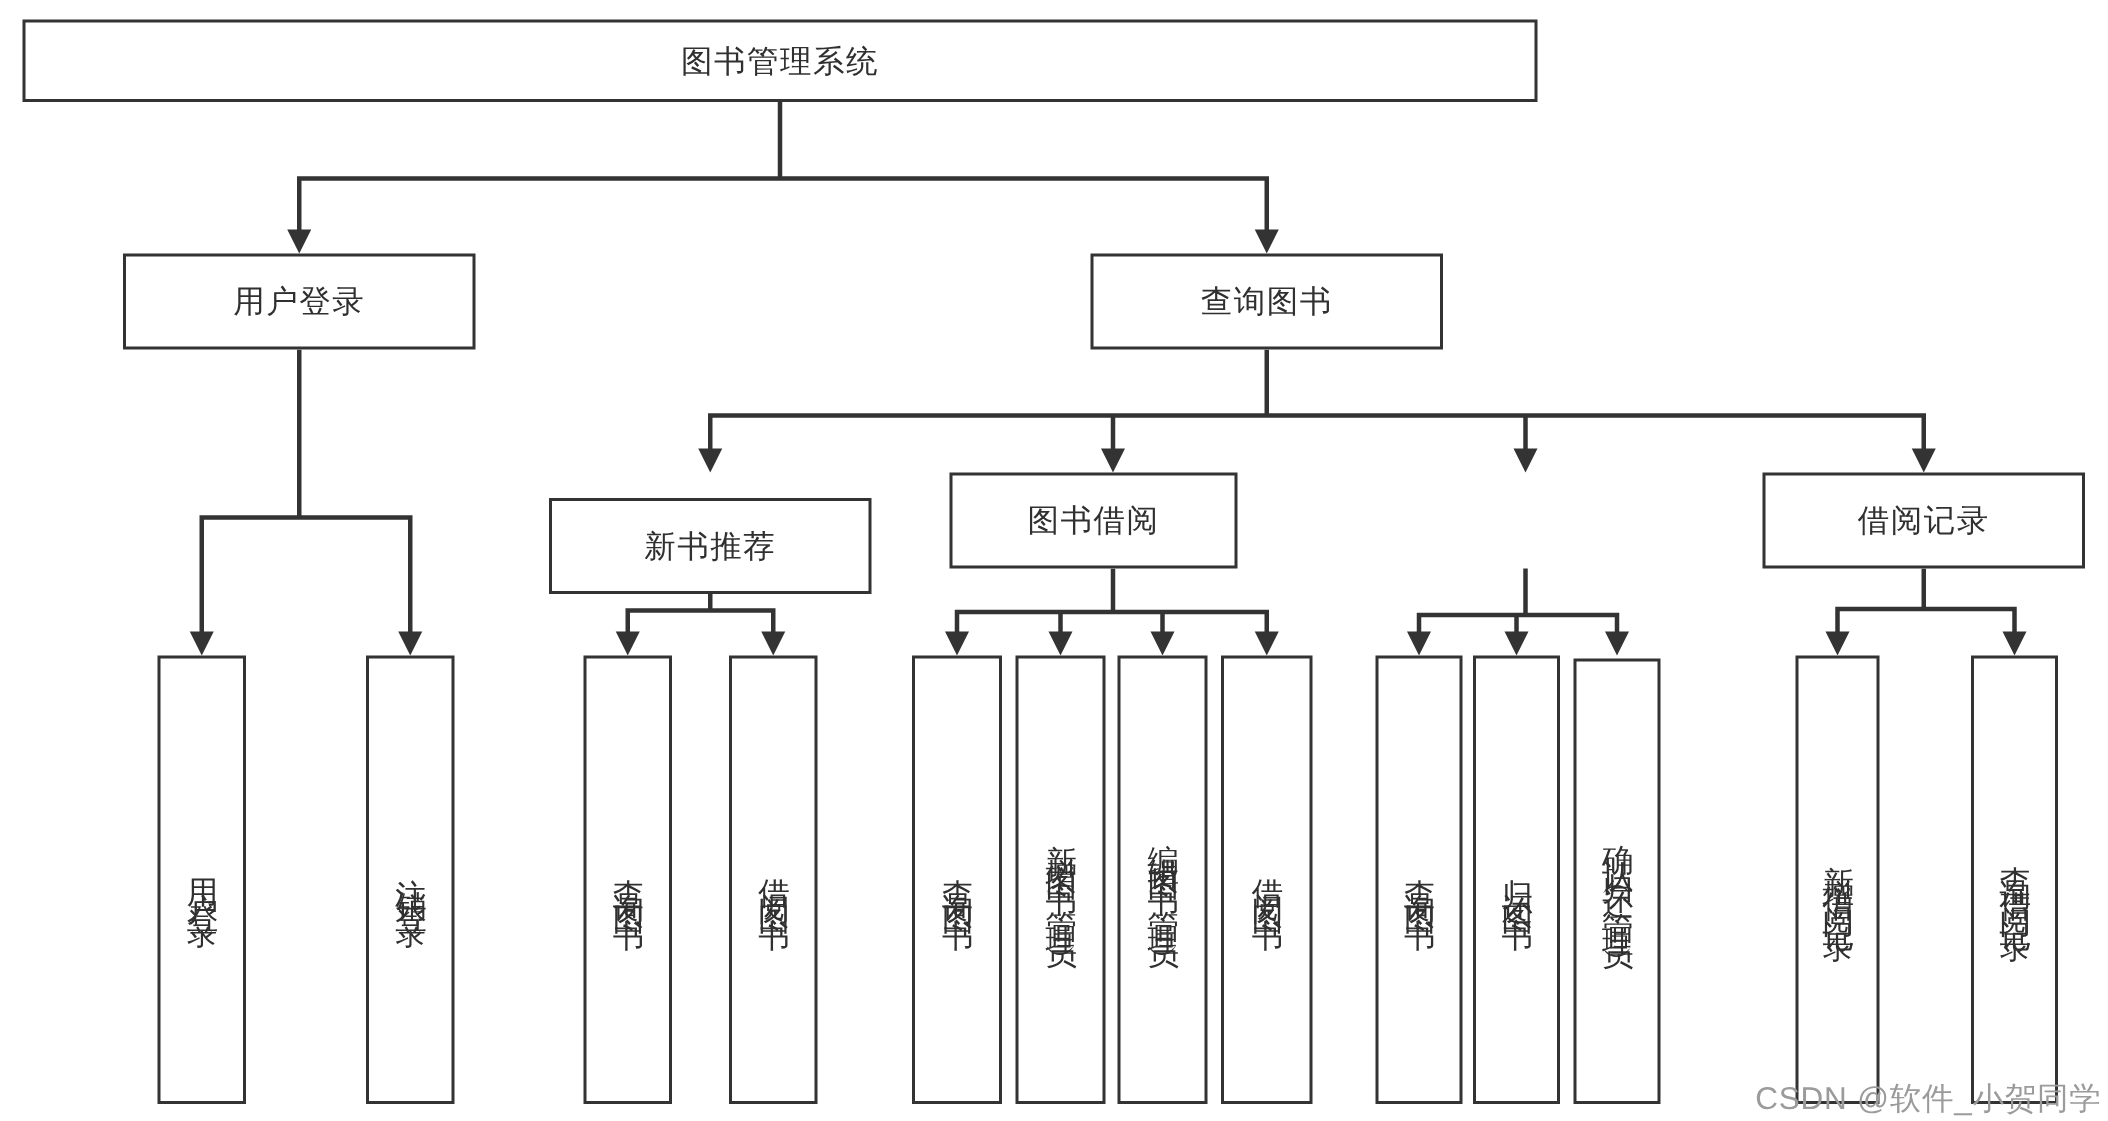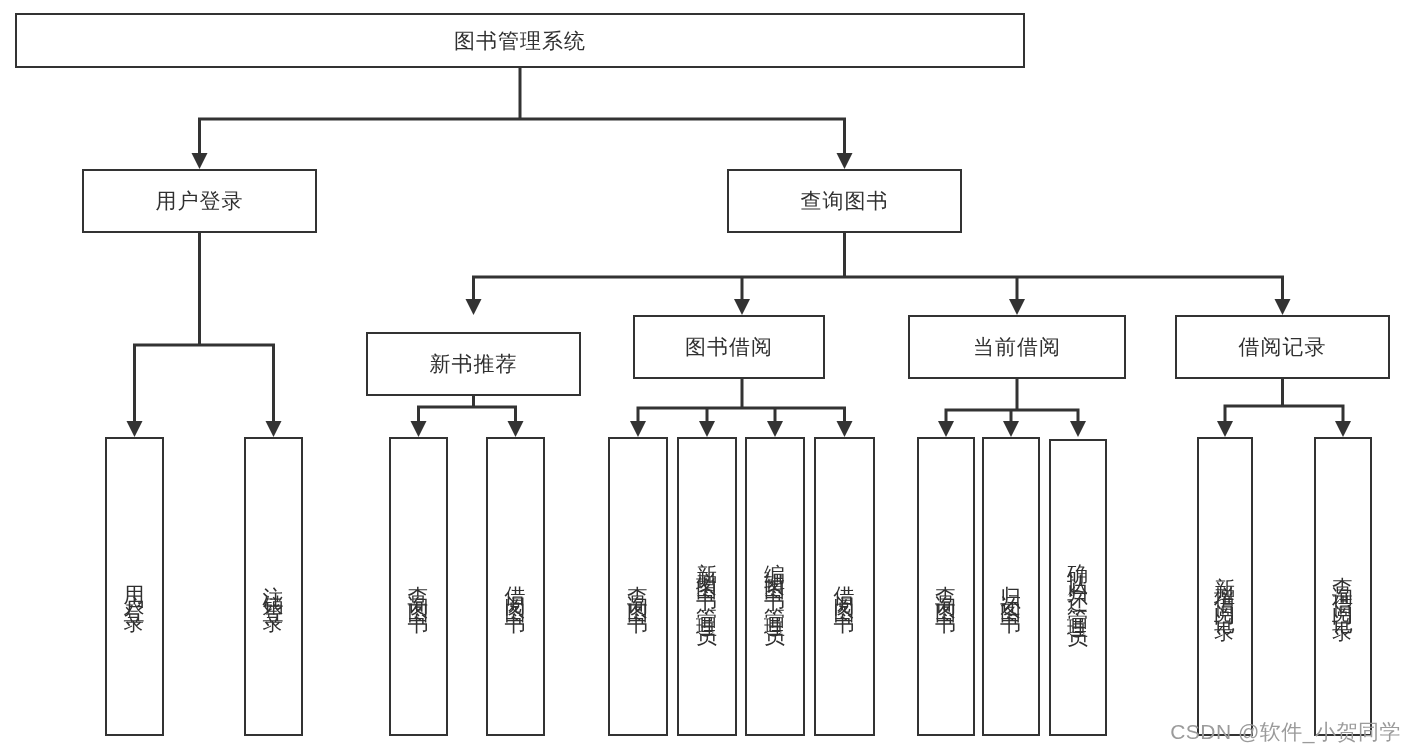--- a/index.html
+++ b/index.html
@@ -139,23 +139,20 @@
   <div class="node" style="left:727px; top:169px; width:235px; height:64px;">
       <span>查询图书</span>
     </div>
 
   <div class="node" style="left:366px; top:332px; width:215px; height:64px;text-align:center;">
       <span>新书推荐</span>
     </div>
   <div class="node" style="left:633px; top:315px; width:192px; height:64px;">
       <span>图书借阅</span>
     </div>
-  <div class="node" style="left:908px; top:315px; width:218px; height:64px;">
-      <span>当前借阅</span>
-    </div>
   <div class="node" style="left:1175px; top:315px; width:215px; height:64px;">
       <span>借阅记录</span>
     </div>
 
   <div class="node leaf" style="left:105px; top:437px; width:59px; height:299px;">
       <span>用户登录</span>
     </div>
   <div class="node leaf" style="left:244px; top:437px; width:59px; height:299px;">
       <span>注销登录</span>
     </div>

